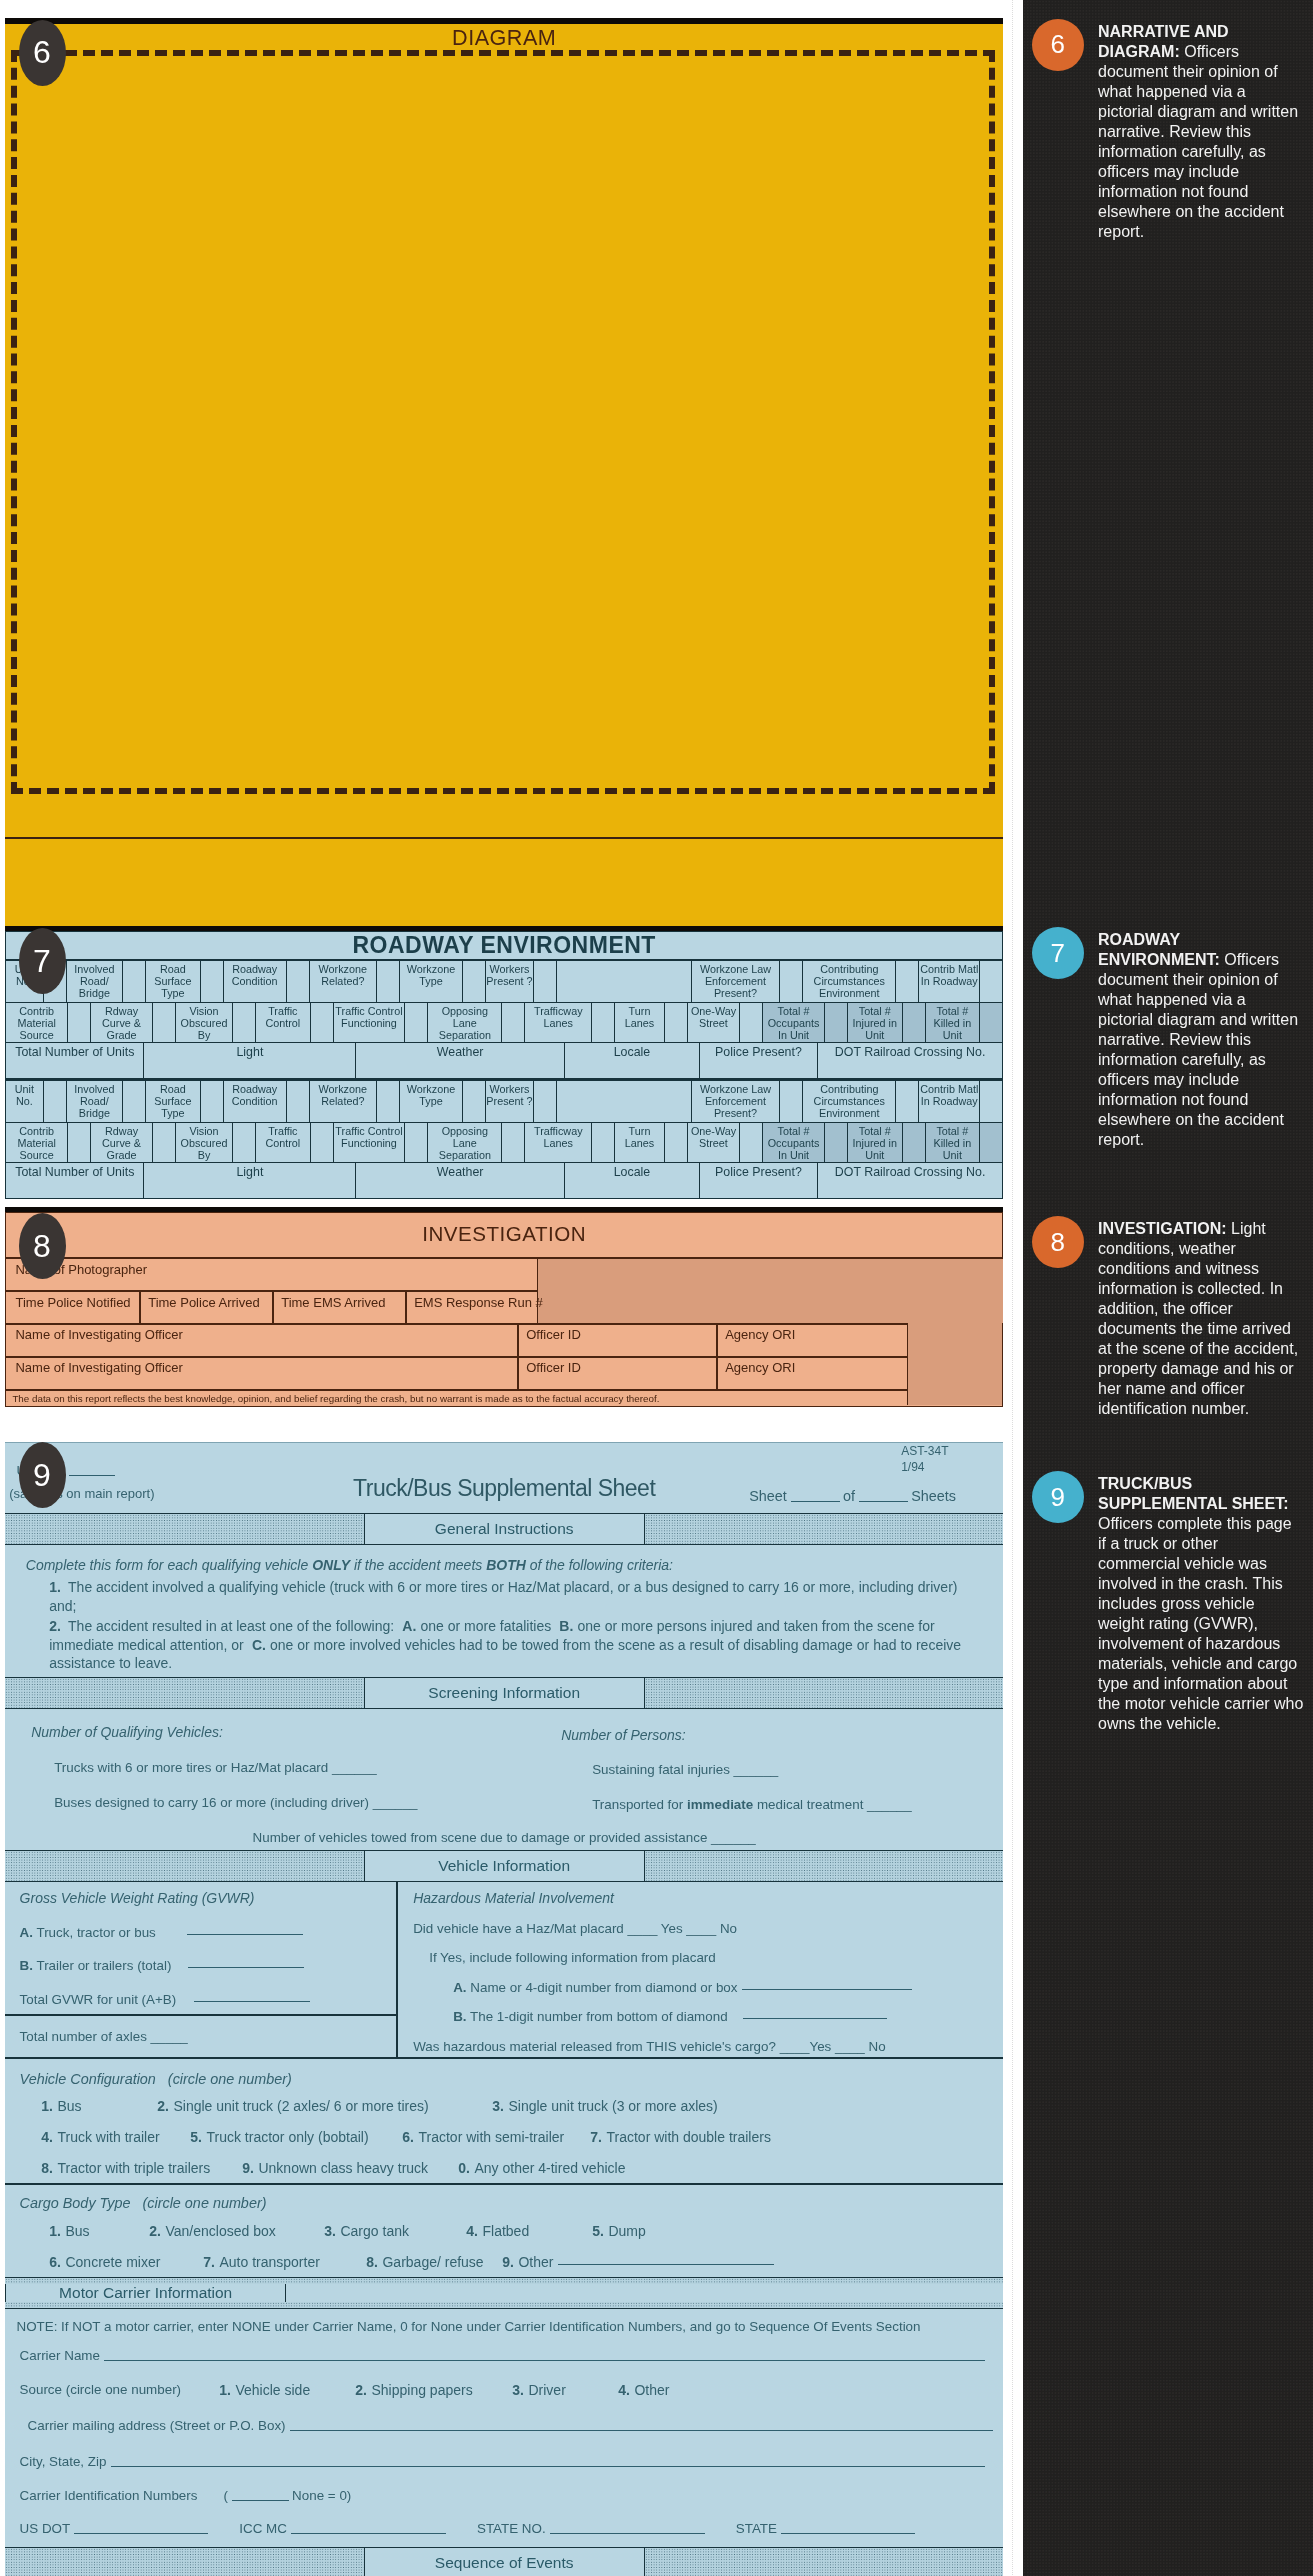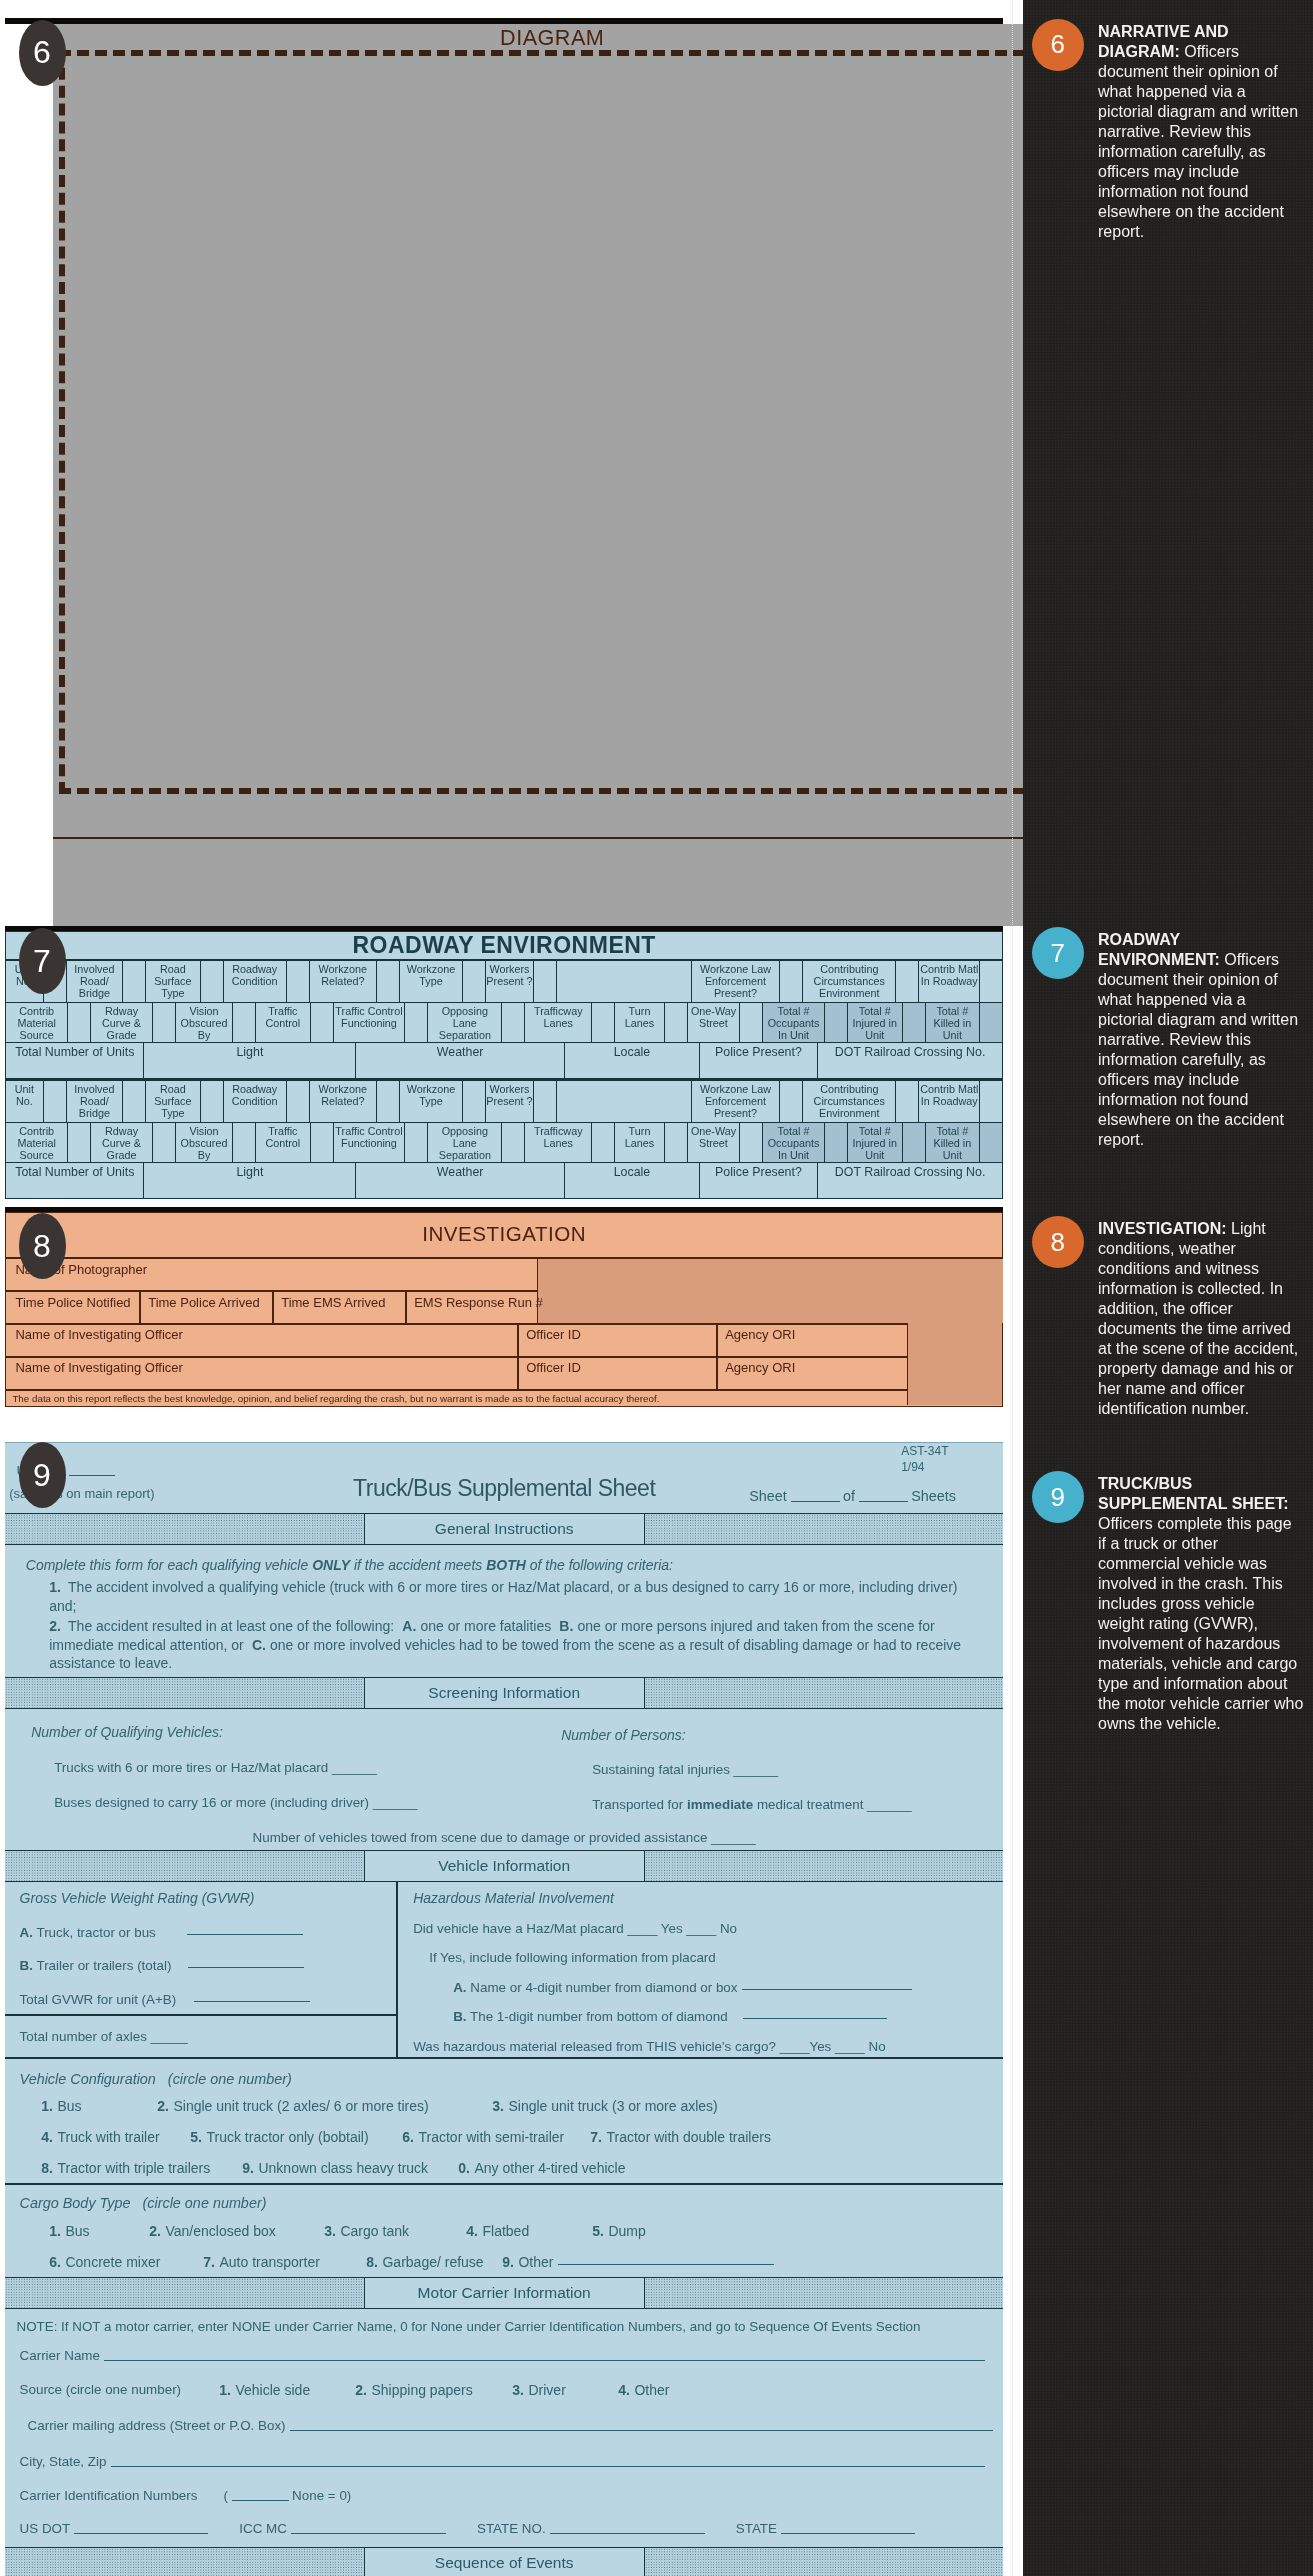--- a/index.html
+++ b/index.html
@@ -10,21 +10,21 @@
   }
   .abs{position:absolute;}
   
   .marker{
     position:absolute;width:47px;height:66px;background:#3a3533;border-radius:50%;
     color:#fff;display:flex;align-items:center;justify-content:center;
     font-size:32px;font-weight:200;z-index:30;
   }
   .ul{display:inline-block;border-bottom:1px solid #2f5f6e;height:1px;vertical-align:baseline;margin:0 3.1px 2.1px 4.1px;}
   
-  .salmon-bg{background:#a3a3a3;margin-left:48px;}
+  .salmon-bg{background:#eab308;}
   .blackbar{position:absolute;left:5.2px;width:998px;background:#0d0a08;z-index:5;}
   .sec-title-s{color:#4a2410;font-size:21.6px;letter-spacing:0.5px;text-align:center;font-weight:500;}
   .dashedbox{position:absolute;border:6.7px dashed #3a2213;}
   
   .re{position:absolute;left:5.2px;top:931px;width:998px;background:#b9d6e2;border:1.5px solid #17333c;box-sizing:border-box;z-index:2;}
   .re-title{height:27px;display:flex;align-items:center;justify-content:center;
     color:#1c3f4a;font-size:23px;font-weight:600;letter-spacing:0.5px;}
   .re-block{border-top:2.1px solid #17333c;}
   .re-row{display:flex;box-sizing:border-box;}
   .re-row + .re-row{border-top:1px solid #17333c;}
@@ -337,21 +337,21 @@
     <span class="opt" style="left:461px;"><b>4.</b><span>Flatbed</span></span>
     <span class="opt" style="left:587px;"><b>5.</b><span>Dump</span></span>
   </div>
   <div class="abs" style="left:0;top:811px;width:998px;height:20.6px;">
     <span class="opt" style="left:44px;"><b>6.</b><span>Concrete mixer</span></span>
     <span class="opt" style="left:198px;"><b>7.</b><span>Auto transporter</span></span>
     <span class="opt" style="left:361px;"><b>8.</b><span>Garbage/ refuse</span></span>
     <span class="opt" style="left:497px;"><b>9.</b><span>Other</span><span class="ul" style="width:216px;"></span></span>
   </div>
 
-  <div class="band" style="top:834px;">
+  <div class="band" style="top:834px;flex-direction:column;">
     <div class="band-dots"></div>
     <div class="band-label">Motor Carrier Information</div>
     <div class="band-dots"></div>
   </div>
 
   <div class="t" style="left:11.3px;top:876px;font-size:13.4px;">NOTE: If NOT a motor carrier, enter NONE under Carrier Name, 0 for None under Carrier Identification Numbers, and go to Sequence Of Events Section</div>
   <div class="fl" style="left:14.4px;top:905px;width:969px;">
       <span>Carrier Name</span>
       <span class="ul" style="flex:1;"></span>
     </div>

